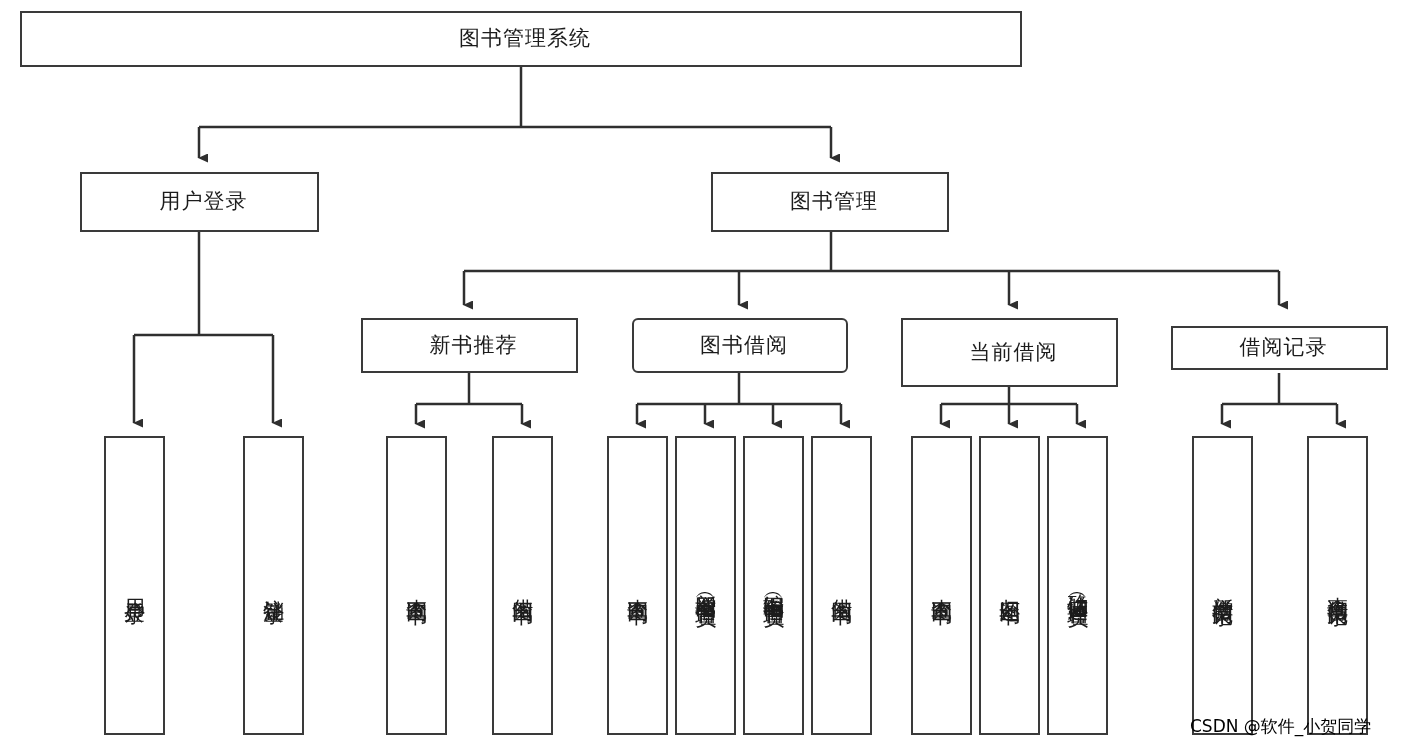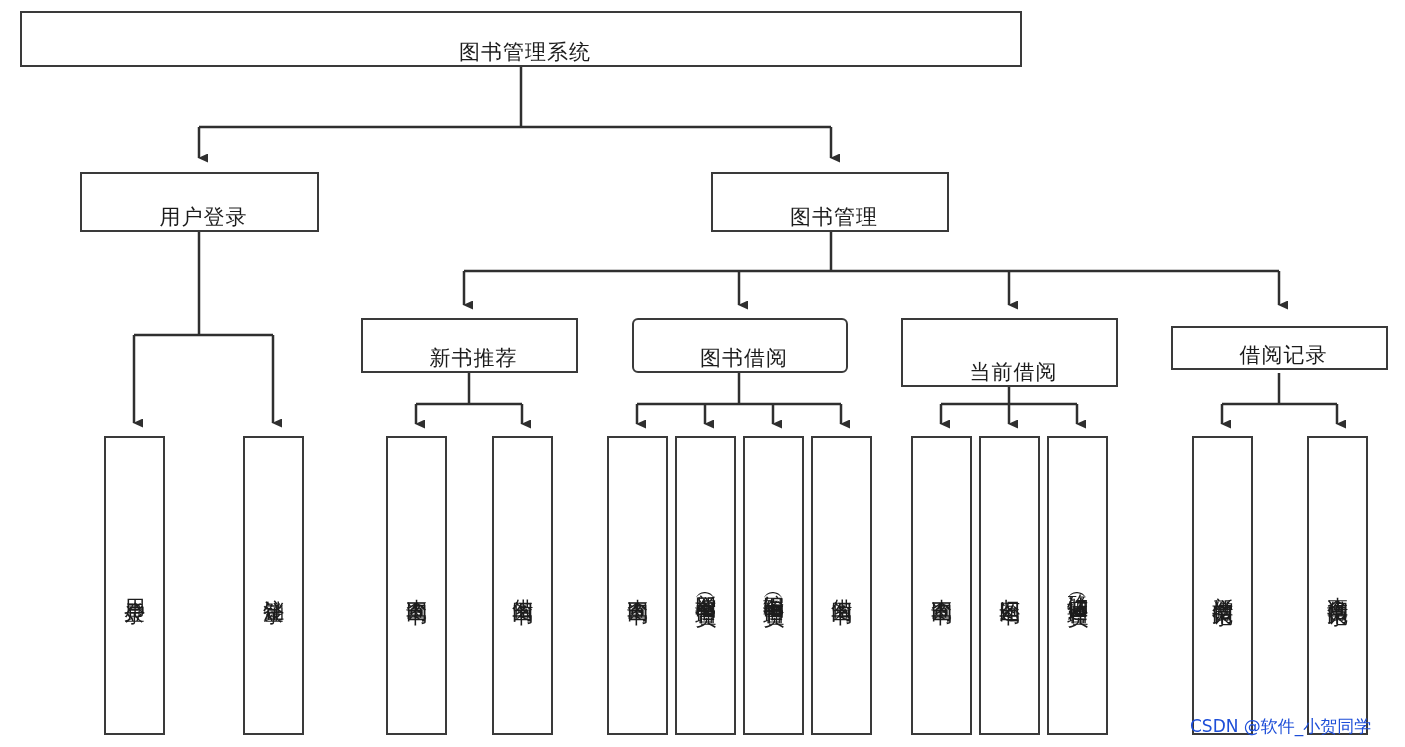--- a/index.html
+++ b/index.html
@@ -25,21 +25,21 @@
     width: 1405px;
     height: 747px;
     pointer-events: none;
   }
   .node {
     position: absolute;
     box-sizing: border-box;
     background: #ffffff;
     border: 2px solid #3a3a3a;
     display: flex;
-    align-items: flex-end;
+    align-items: center;
     justify-content: center;
     color: #1c1c1c;
     padding-left: 8px;
   }
   .node.horiz {
     font-size: 21px;
     letter-spacing: 1px;
     line-height: 1.2;
   }
   .node.vert {
@@ -56,21 +56,21 @@
   .node.vert .vtext {
     writing-mode: vertical-rl;
     text-orientation: upright;
     white-space: nowrap;
   }
   #watermark {
     position: absolute;
     left: 1190px;
     top: 715px;
     font-size: 17px;
-    color: #1d4ed8;
+    color: #000000;
     white-space: nowrap;
     font-family: "DejaVu Sans", "Liberation Sans", sans-serif;
   }
 </style>
 </head>
 <body>
 
 <div id="canvas">
 
   <svg id="wires" viewBox="0 0 1405 747">

